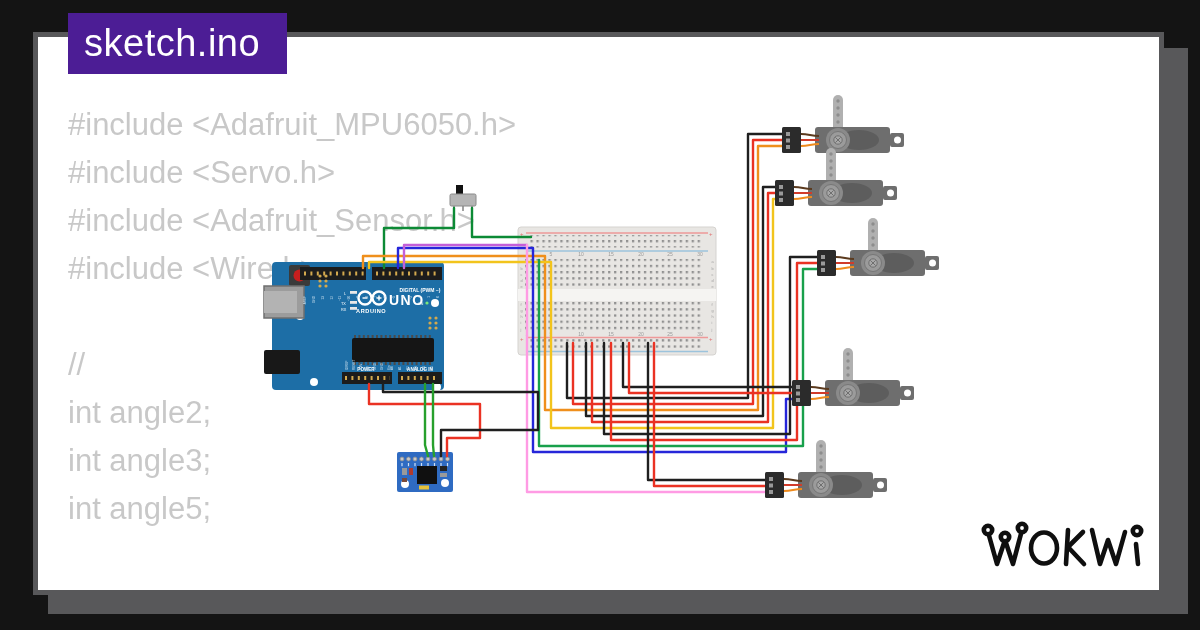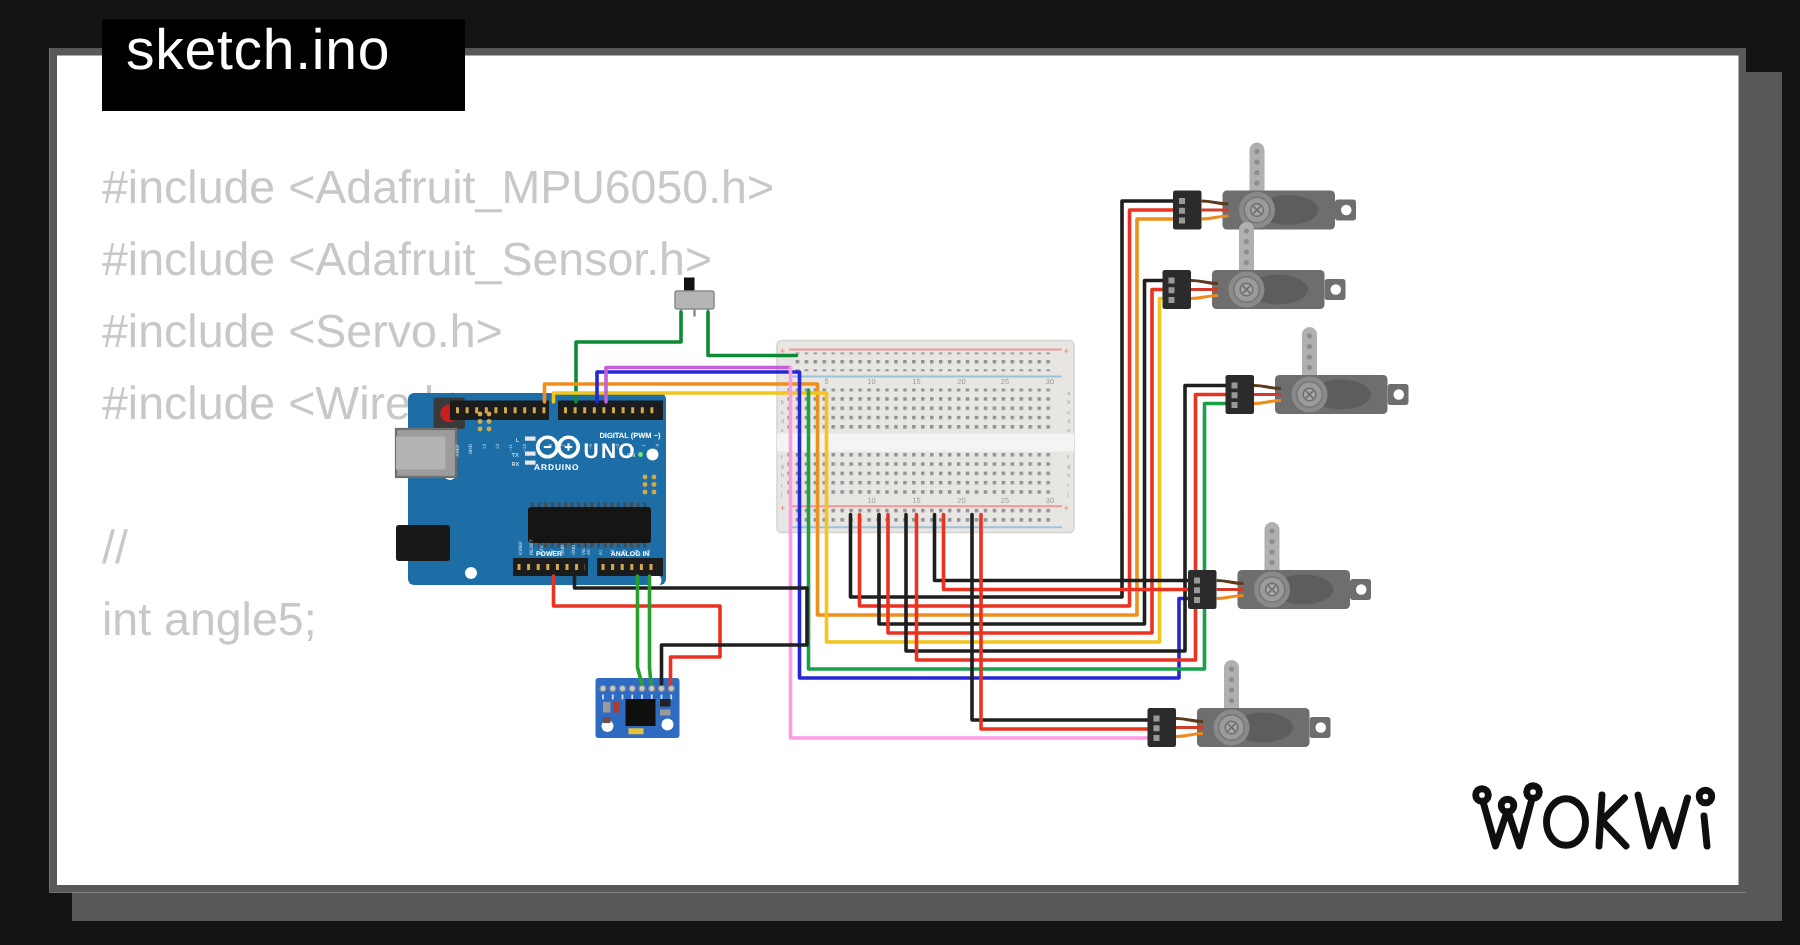--- a/index.html
+++ b/index.html
@@ -11,22 +11,22 @@
   .shadow{
     position:absolute;left:48px;top:48px;width:1140px;height:566px;
     background:#58585a;z-index:0;
   }
   .page{
     position:absolute;left:33px;top:32px;width:1131px;height:563px;
     box-sizing:border-box;background:#ffffff;border:5px solid #58585a;
     z-index:1;overflow:hidden;
   }
   .titlebox{
-    position:absolute;left:68px;top:13px;width:242px;height:61px;
-    background:#000000;z-index:3;display:flex;
+    position:absolute;left:68px;top:13px;width:219px;height:61px;
+    background:#4c1d95;z-index:3;display:flex;align-items:center;
   }
   .titlebox span{
     color:#ffffff;font-size:38px;padding-left:16px;letter-spacing:0.5px;
   }
   .code{
     position:absolute;left:30px;top:64px;z-index:0;
   }
   .code .line{
     height:48px;line-height:48px;font-size:31px;color:#c8c8c8;
     white-space:pre;
@@ -36,25 +36,27 @@
   }
 </style>
 </head>
 <body>
 
 <div class="shadow"></div>
 
 <div class="page">
   <div class="code" id="code-block">
       <div class="line">#include &lt;Adafruit_MPU6050.h&gt;</div>
+      <div class="line">#include &lt;Servo.h&gt;</div>
       <div class="line">#include &lt;Adafruit_Sensor.h&gt;</div>
-      <div class="line">#include &lt;Servo.h&gt;</div>
       <div class="line">#include &lt;Wire.h&gt;</div>
       <div class="line"></div>
       <div class="line">//</div>
+      <div class="line">int angle2;</div>
+      <div class="line">int angle3;</div>
       <div class="line">int angle5;</div>
     </div>
 </div>
 
 <div class="titlebox">
   <span>sketch.ino</span>
 </div>
 
 <svg class="circuit" width="1200" height="630" viewBox="0 0 1200 630">
   <defs>

